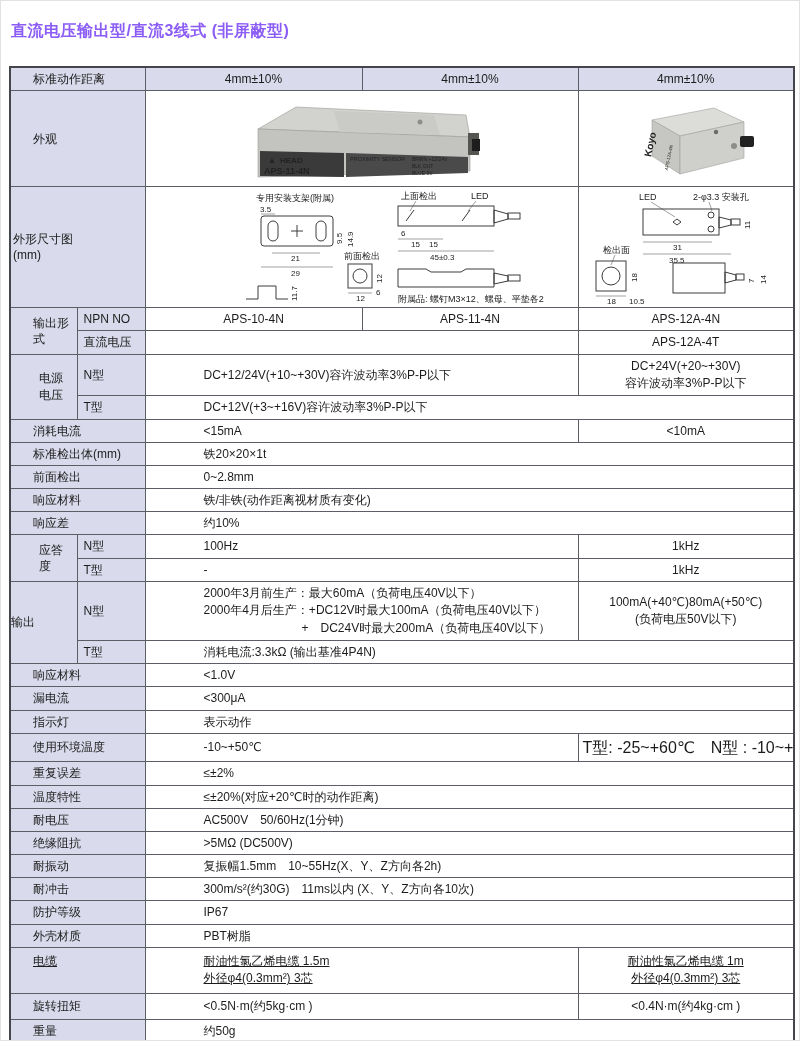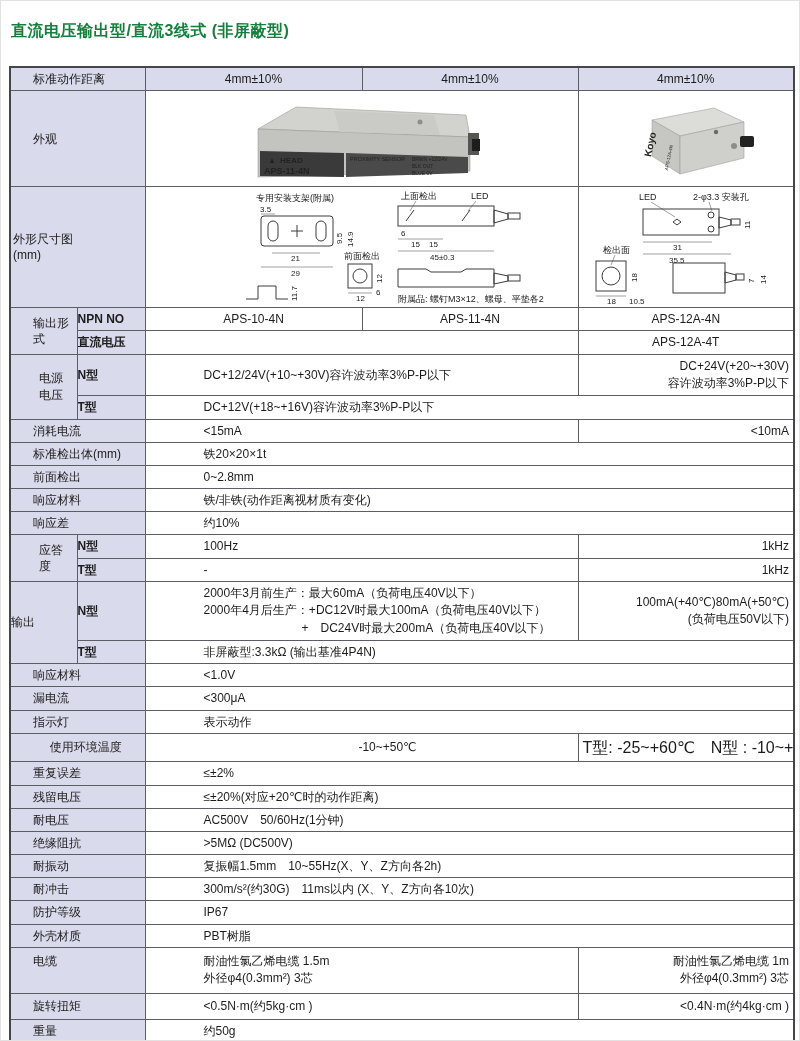--- a/index.html
+++ b/index.html
@@ -6,52 +6,52 @@
   html,body { margin:0; padding:0; }
   body {
     width:800px; height:1041px;
     background:#ffffff;
     font-family:"Liberation Sans","DejaVu Sans",sans-serif;
     color:#1c1c1c;
     border:1px solid #e2e2e2;
     position:relative;
   }
   h1.page-title {
-    font-size:16px; font-weight:bold; color:#15803d;
+    font-size:16px; font-weight:bold; color:#8b5cf6;
     margin:20px 0 0 10px; letter-spacing:0.5px;
   }
   table.spec {
     border-collapse:collapse;
     table-layout:fixed;
     width:784px;
     margin:24px 0 0 8px;
     font-size:12px;
     border:2px solid #45454c;
   }
   td {
     border:1px solid #5d5d66;
     padding:3px 6px;
     vertical-align:middle;
     line-height:1.35;
     overflow:hidden;
   }
   td.lbl, td.sub { background:#d9daeb; }
   td.lbl { padding-left:22px; }
-  td.sub { padding-left:0;font-weight:bold; }
+  td.sub { padding-left:6px; }
   td.hdr { background:#d9daeb; text-align:center;margin-left:20px; }
   td.val { padding-left:58px; }
   td.ctr { text-align:center; padding-left:4px; padding-right:4px; }
-  td.c3c { text-align:right; padding:3px 4px; }
+  td.c3c { text-align:center; padding:3px 4px; }
   td.c3tight { padding:3px 4px; white-space:nowrap; font-size:16px; text-align:left; }
   tr.h-photo td { height:96px; }
   tr.h-draw td { height:120px; padding:2px; }
   tr.h-pwr-n td { height:40px; }
   tr.h-out-n td { height:58px; }
-  tr.h-cable td { height:46px; padding-top:5px; padding-bottom:5px; }
-  tr.h-amb td { height:26px;text-align:center; }
+  tr.h-cable td { height:46px; padding-top:5px; padding-bottom:5px;text-decoration:underline; }
+  tr.h-amb td { height:26px; }
   tr.h-torque td { height:26px; }
   .ml div { line-height:1.45; }
   .ind { margin-left:98px; }
   svg { display:block; margin:0 auto; }
   svg text { font-family:"Liberation Sans","DejaVu Sans",sans-serif; fill:#222; }
   .dimtxt { font-size:8px; }
   .lbltxt { font-size:9px; }
   .thin { stroke:#3c3c3c; stroke-width:1; fill:none; }
   .dimline { stroke:#7a7a7a; stroke-width:0.7; fill:none; }
 </style>
@@ -214,21 +214,21 @@
     <td class="lbl" rowspan="2" style="padding-left:28px">电源电压</td>
     <td class="sub">N型</td>
     <td class="val" colspan="2">DC+12/24V(+10~+30V)容许波动率3%P-P以下</td>
     <td class="c3c ml">
       <div>DC+24V(+20~+30V)</div>
       <div>容许波动率3%P-P以下</div>
     </td>
   </tr>
   <tr>
     <td class="sub">T型</td>
-    <td class="val" colspan="3">DC+12V(+18~+16V)容许波动率3%P-P以下</td>
+    <td class="val" colspan="3">DC+12V(+3~+16V)容许波动率3%P-P以下</td>
   </tr>
 
   <tr>
     <td class="lbl" colspan="2">消耗电流</td>
     <td class="val" colspan="2">&lt;15mA</td>
     <td class="c3c">&lt;10mA</td>
   </tr>
 
   <tr>
     <td class="lbl" colspan="2">标准检出体(mm)</td>
@@ -267,21 +267,21 @@
       <div>2000年4月后生产：+DC12V时最大100mA（负荷电压40V以下）</div>
       <div class="ind">+　DC24V时最大200mA（负荷电压40V以下）</div>
     </td>
     <td class="c3c ml">
       <div>100mA(+40℃)80mA(+50℃)</div>
       <div>(负荷电压50V以下)</div>
     </td>
   </tr>
   <tr>
     <td class="sub">T型</td>
-    <td class="val" colspan="3">非屏蔽型:3.3kΩ (输出基准4P4N)</td>
+    <td class="val" colspan="3">消耗电流:3.3kΩ (输出基准4P4N)</td>
   </tr>
 
   <tr>
     <td class="lbl" colspan="2">响应材料</td>
     <td class="val" colspan="3">&lt;1.0V</td>
   </tr>
   <tr>
     <td class="lbl" colspan="2">漏电流</td>
     <td class="val" colspan="3">&lt;300μA</td>
   </tr>
@@ -294,21 +294,21 @@
     <td class="lbl" colspan="2">使用环境温度</td>
     <td class="val" colspan="2">-10~+50℃</td>
     <td class="c3tight">T型: -25~+60℃　N型 : -10~+50℃</td>
   </tr>
 
   <tr>
     <td class="lbl" colspan="2">重复误差</td>
     <td class="val" colspan="3">≤±2%</td>
   </tr>
   <tr>
-    <td class="lbl" colspan="2">残留电压</td>
+    <td class="lbl" colspan="2">温度特性</td>
     <td class="val" colspan="3">≤±20%(对应+20℃时的动作距离)</td>
   </tr>
   <tr>
     <td class="lbl" colspan="2">耐电压</td>
     <td class="val" colspan="3">AC500V　50/60Hz(1分钟)</td>
   </tr>
   <tr>
     <td class="lbl" colspan="2">绝缘阻抗</td>
     <td class="val" colspan="3">&gt;5MΩ (DC500V)</td>
   </tr>

